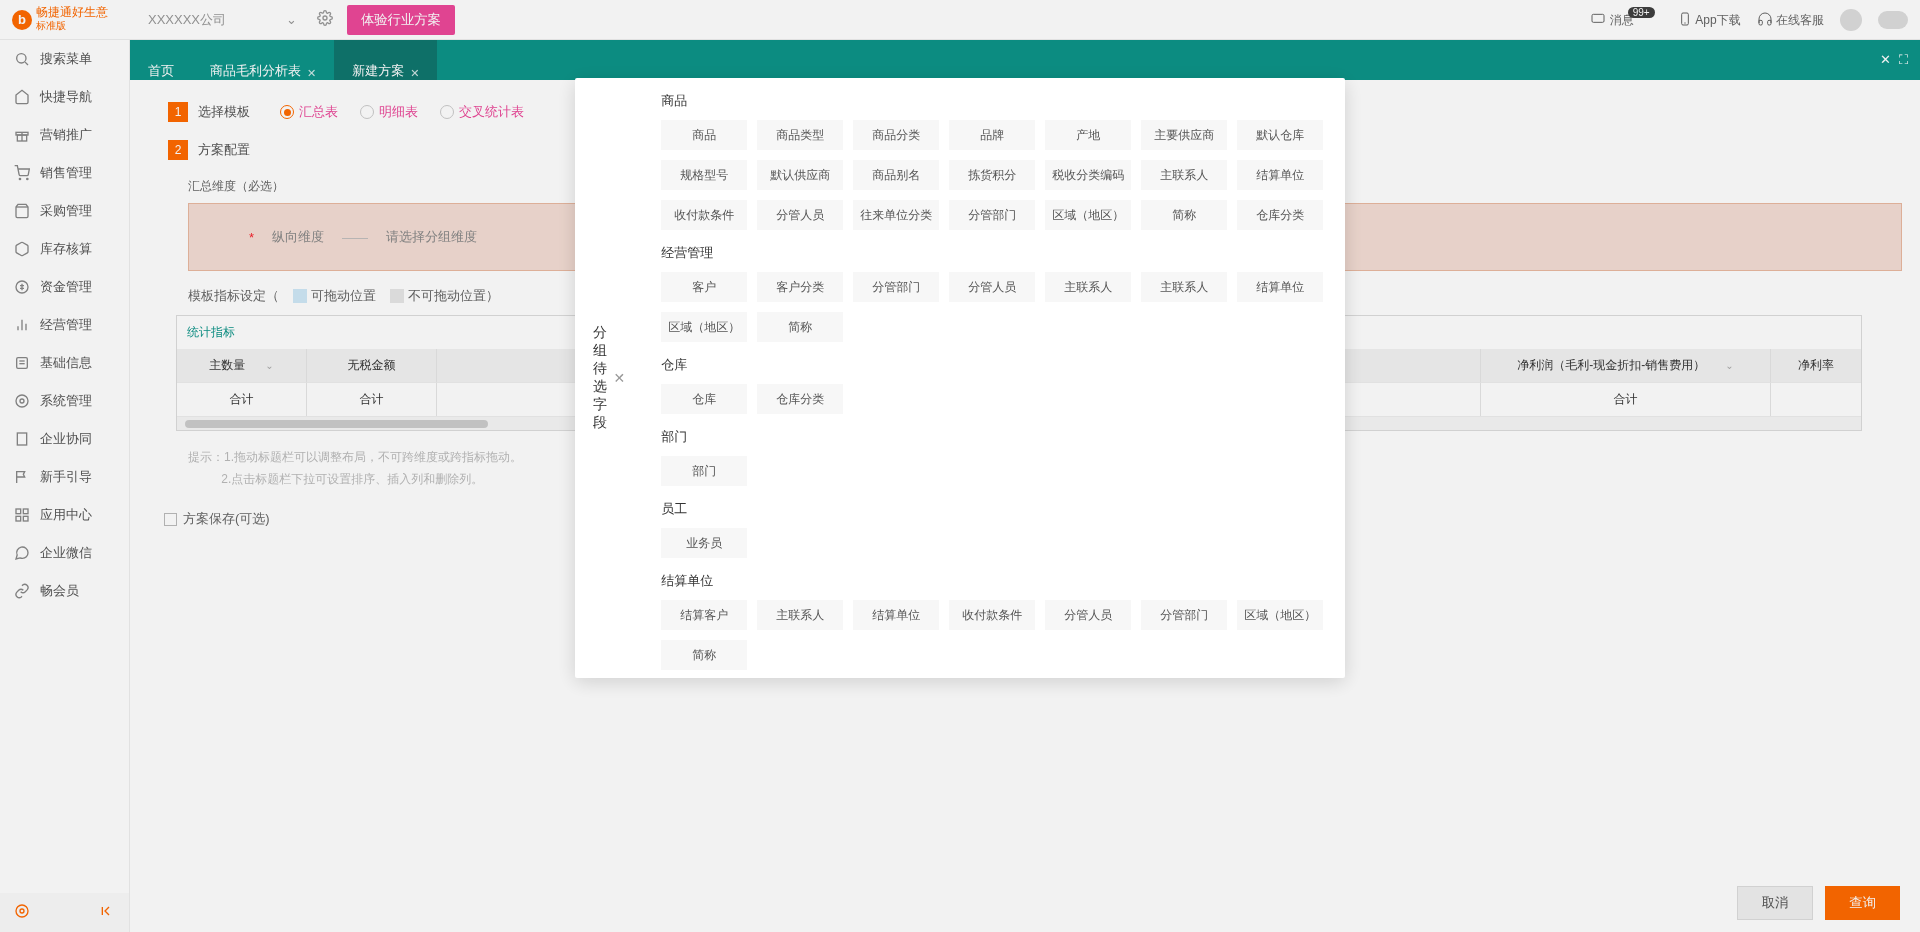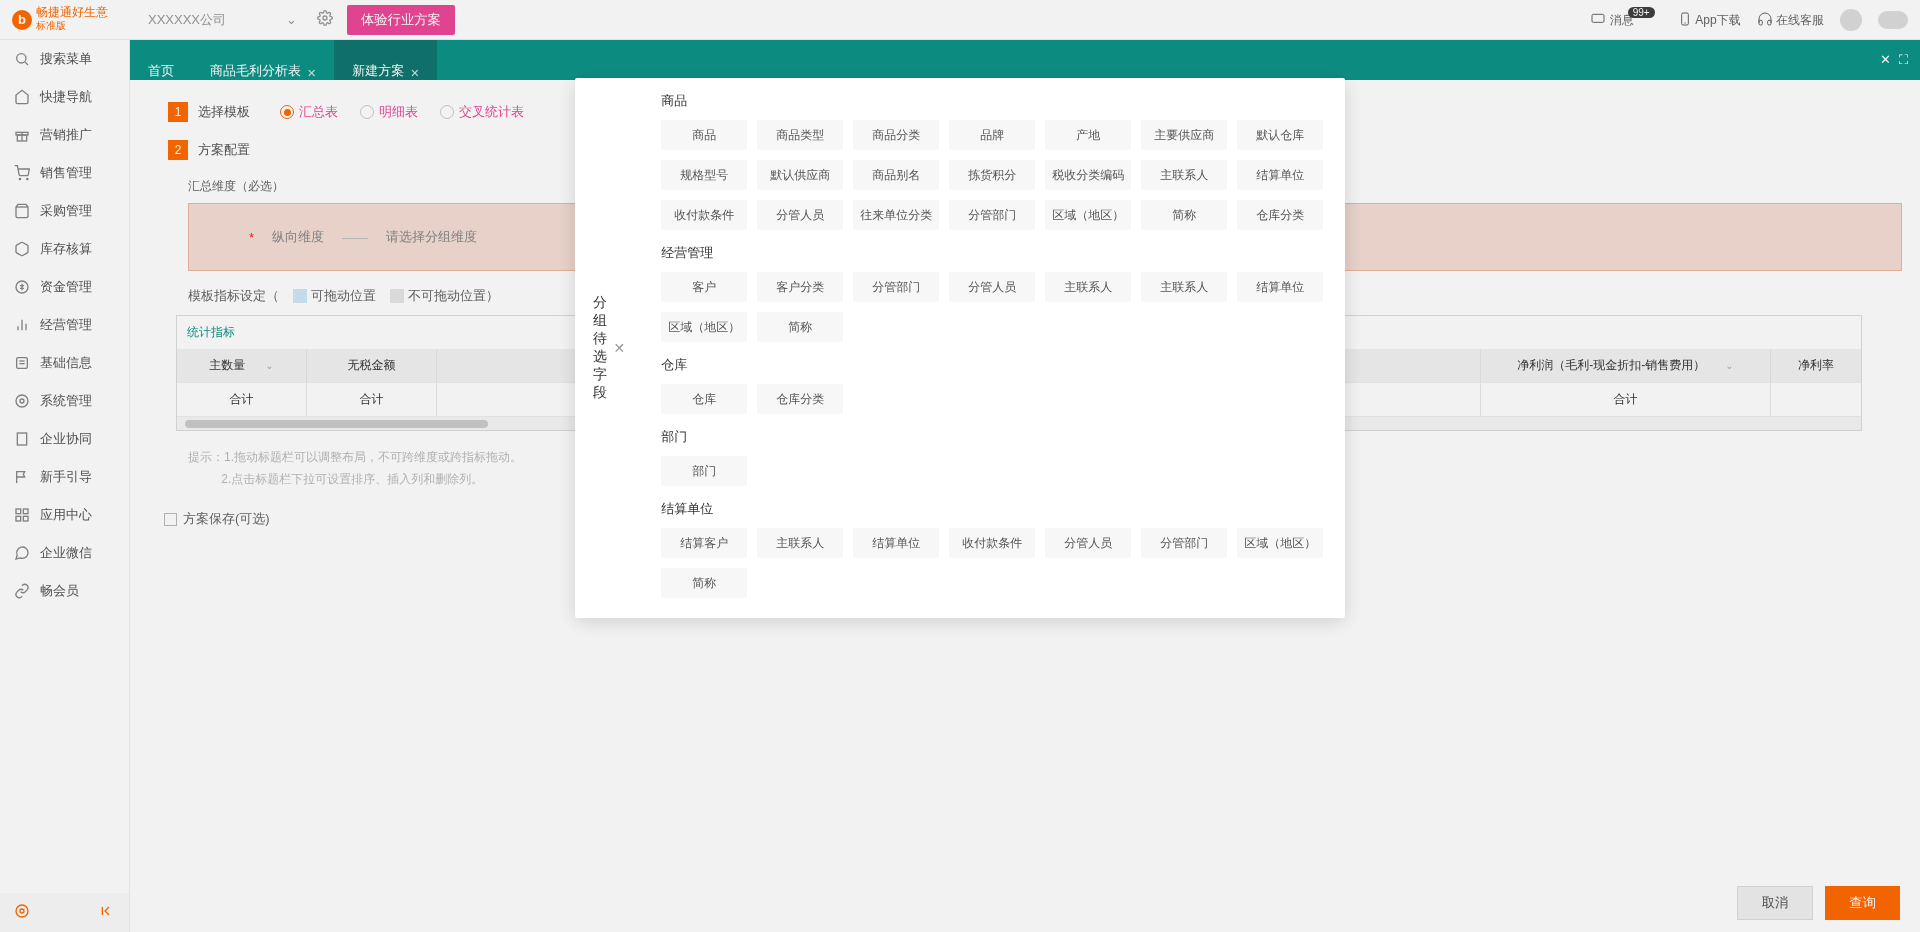--- a/index.html
+++ b/index.html
@@ -467,20 +467,26 @@
             <div class="ftag">仓库分类</div>
           </div>
         </div>
         <div class="fgroup">
           <div class="fgroup-title">部门</div>
           <div class="ftags">
             <div class="ftag">部门</div>
           </div>
         </div>
         <div class="fgroup">
+          <div class="fgroup-title">员工</div>
+          <div class="ftags">
+            <div class="ftag">业务员</div>
+          </div>
+        </div>
+        <div class="fgroup">
           <div class="fgroup-title">结算单位</div>
           <div class="ftags">
             <div class="ftag">结算客户</div>
             <div class="ftag">主联系人</div>
             <div class="ftag">结算单位</div>
             <div class="ftag">收付款条件</div>
             <div class="ftag">分管人员</div>
             <div class="ftag">分管部门</div>
             <div class="ftag">区域（地区）</div>
             <div class="ftag">简称</div>

